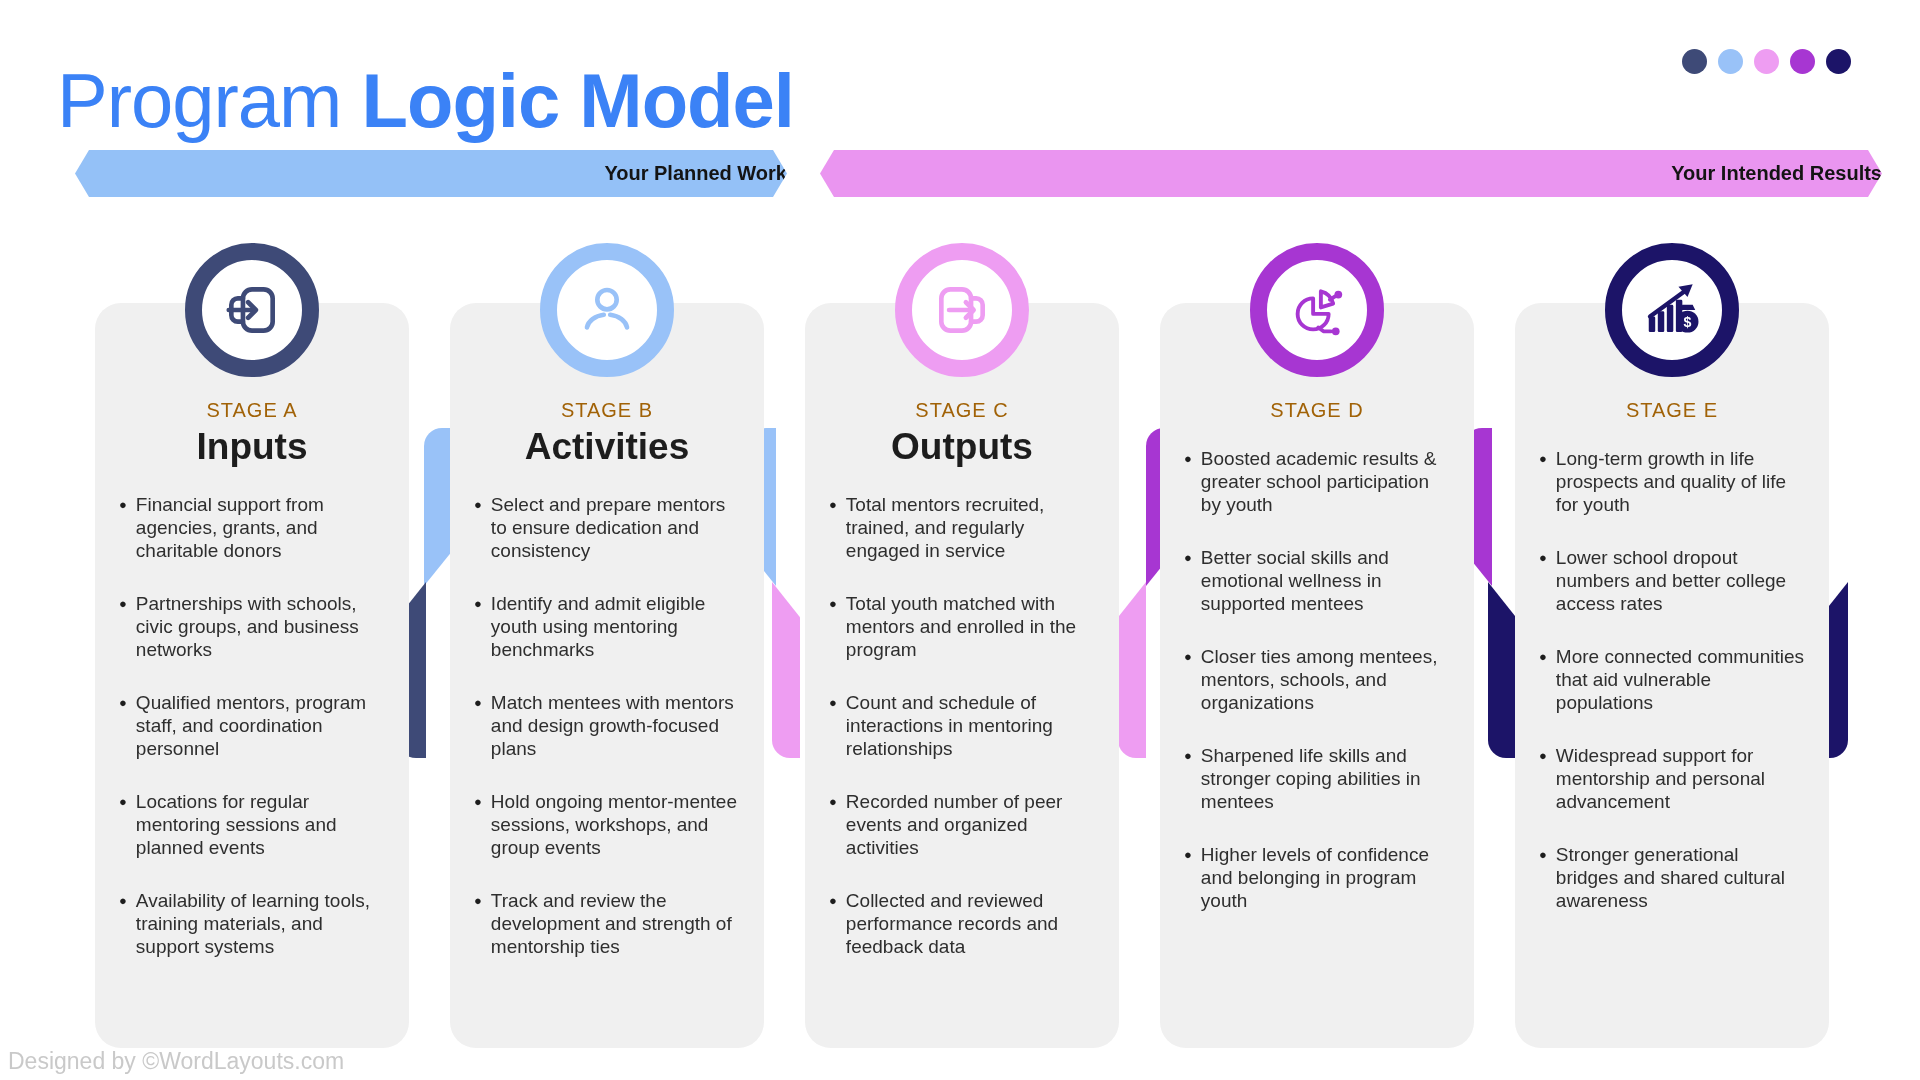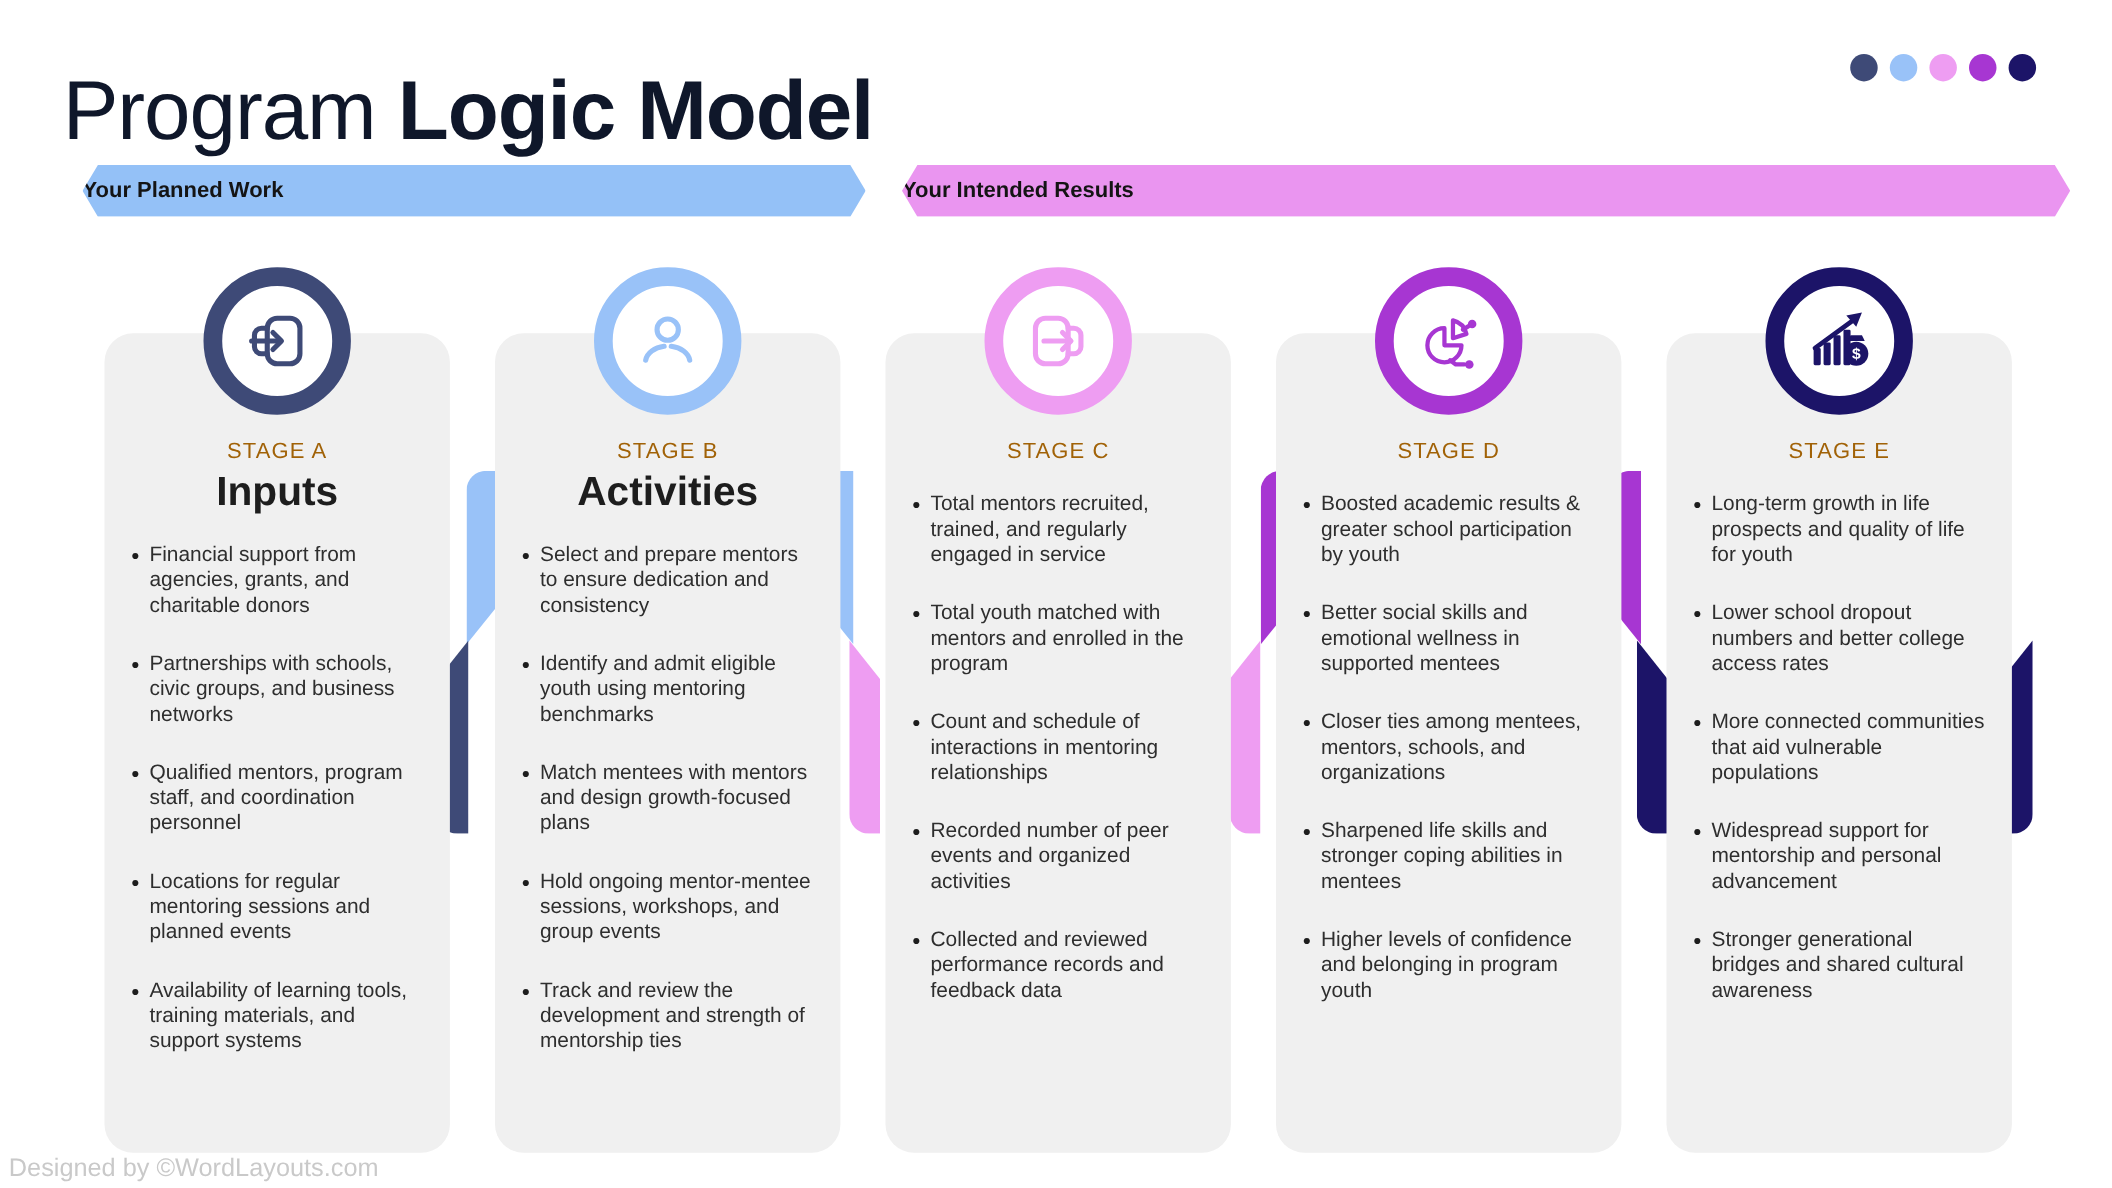--- a/index.html
+++ b/index.html
@@ -1,27 +1,27 @@
 <!DOCTYPE html>
 <html><head>
 <meta charset="utf-8">
 <style>
   html,body{margin:0;padding:0;background:#ffffff;}
   .canvas{position:relative;width:1920px;height:1080px;overflow:hidden;background:#ffffff;
           font-family:"Liberation Sans","DejaVu Sans",sans-serif;color:#222;}
 
   
-  .title{position:absolute;left:57px;top:6px;font-size:76px;letter-spacing:-1px;color:#0f172a;line-height:1.15;}
+  .title{position:absolute;left:57px;top:6px;font-size:76px;letter-spacing:-1px;color:#3b82f6;line-height:1.15;}
   .title .t-reg{font-weight:400;}
   .title .t-bold{font-weight:800;}
   .dots{position:absolute;left:1682px;top:49px;display:flex;gap:11px;}
   .dot{width:25px;height:25px;border-radius:50%;background:var(--dot,#999);}
 
   
-  .banner{position:absolute;top:150px;height:47px;display:flex;align-items:center;justify-content:flex-start;
+  .banner{position:absolute;top:150px;height:47px;display:flex;align-items:center;justify-content:flex-end;
           background:var(--bg,#ccc);
           clip-path:polygon(14px 0, calc(100% - 14px) 0, 100% 50%, calc(100% - 14px) 100%, 14px 100%, 0 50%);}
   .banner-label{font-size:20px;font-weight:700;color:#141414;}
   .banner-planned{left:75px;width:712px;}
   .banner-results{left:820px;width:1062px;}
 
   
   .tab{position:absolute;width:28px;z-index:0;background:var(--accent,#888);}
   .tab-u{top:428px;height:158px;}
   .tab-l{top:582px;height:176px;}
@@ -159,20 +159,21 @@
       <div class="ring">
         <svg viewBox="0 0 48 48" fill="none" stroke="currentColor" stroke-width="3.6" stroke-linecap="round" stroke-linejoin="round">
           <rect x="8" y="8" width="23" height="32" rx="7"></rect>
           <path d="M31 15 h4 a5 5 0 0 1 5 5 v8 a5 5 0 0 1 -5 5 h-4"></path>
           <path d="M14 24 h18"></path>
             <path d="M27 18 l6 6 -6 6"></path>
         </svg>
       </div>
       <div class="card">
         <div class="stage">STAGE C</div>
+        <div class="col-title">Outputs</div>
         <ul class="bullets">
           <li>
               <span class="b">●</span>
               <span>Total mentors recruited, trained, and regularly engaged in service</span>
             </li>
           <li>
               <span class="b">●</span>
               <span>Total youth matched with mentors and enrolled in the program</span>
             </li>
           <li>

